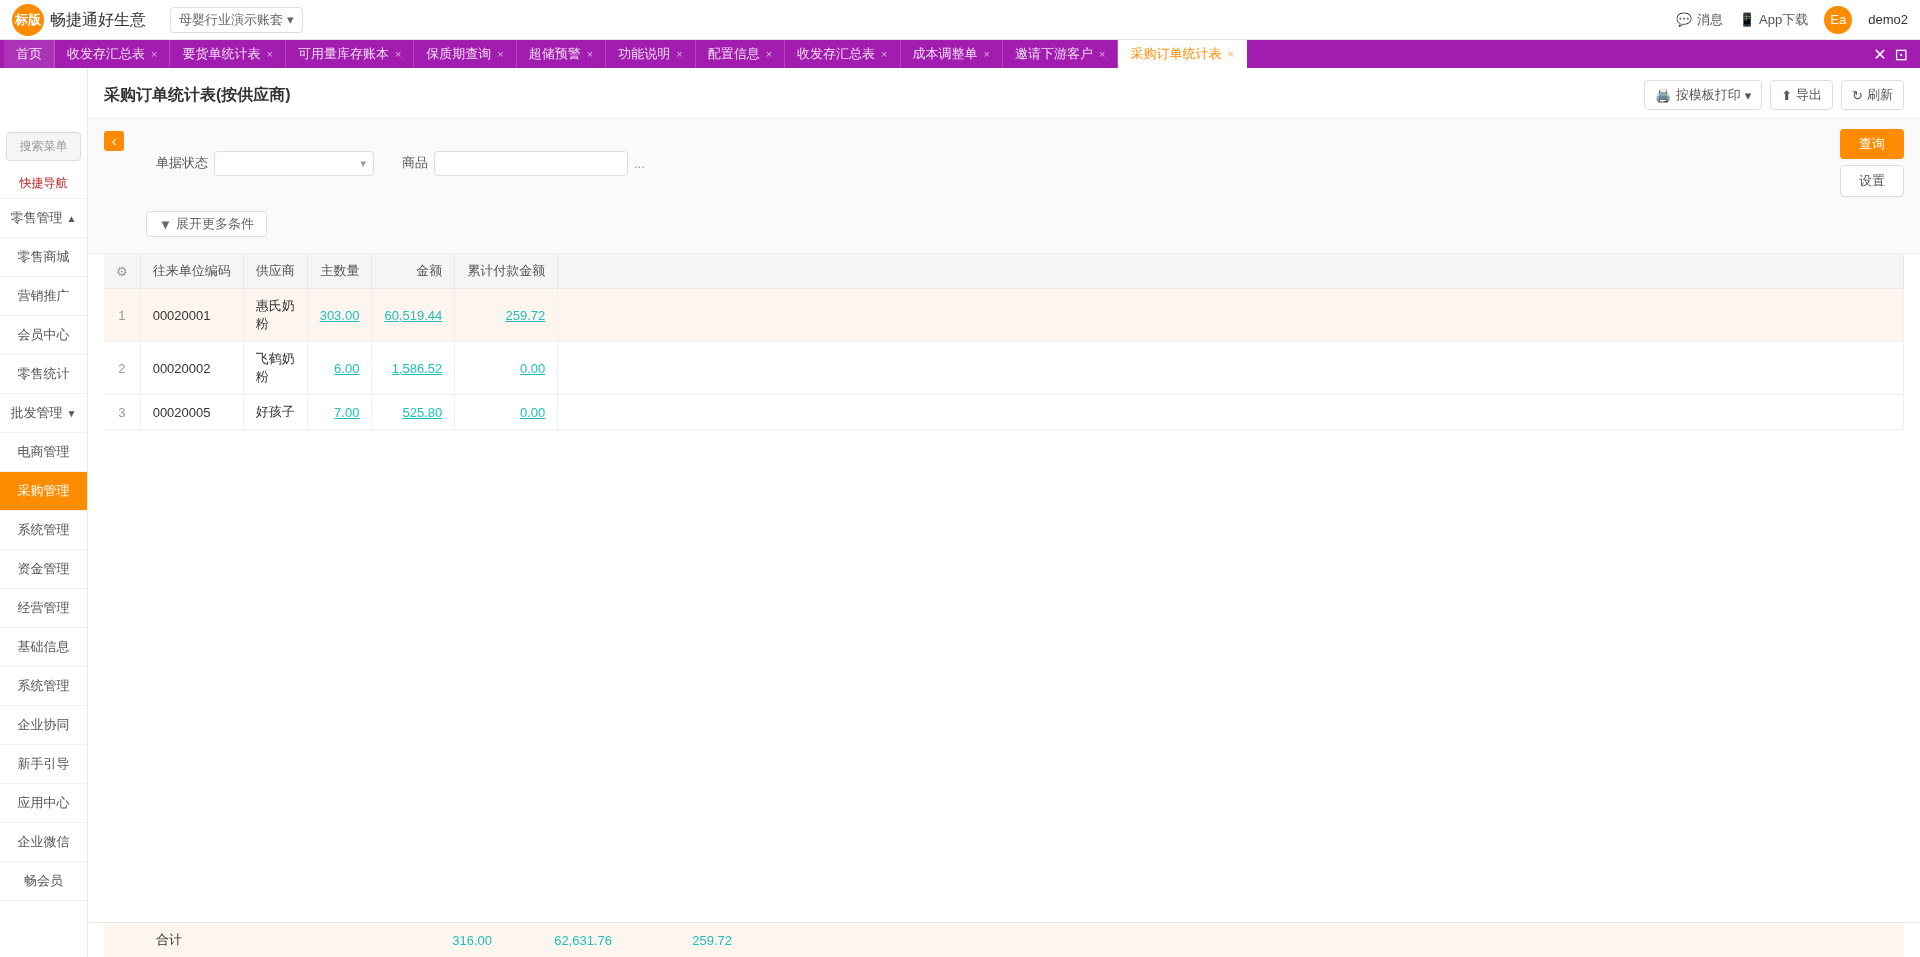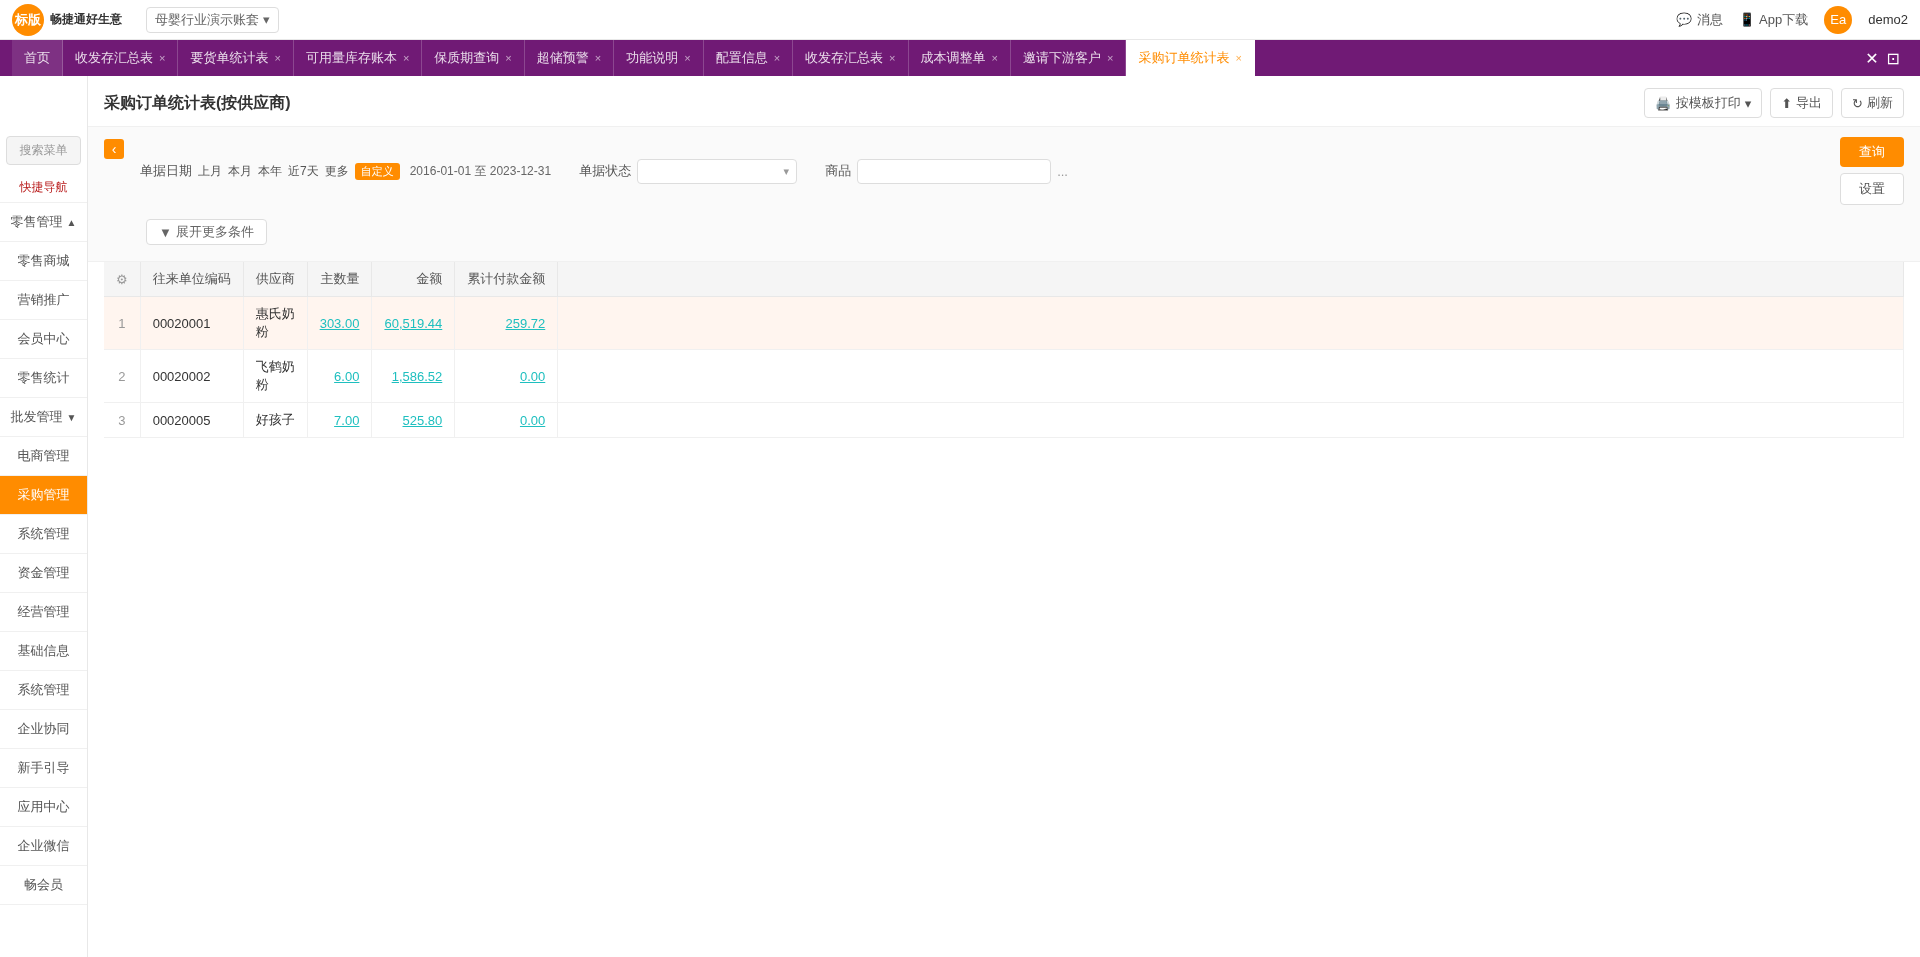--- a/index.html
+++ b/index.html
@@ -6,30 +6,30 @@
     body { display: flex; flex-direction: column; height: 957px; overflow: hidden; background: #f5f5f5; }
 
     
     .top-bar {
       display: flex; align-items: center; height: 40px;
       background: #fff; border-bottom: 1px solid #e8e8e8;
       padding: 0 12px; gap: 16px;
     }
     .logo-area { display: flex; align-items: center; gap: 6px; }
     .logo-icon { width: 32px; height: 32px; background: #ff8c00; border-radius: 16px; display: flex; align-items: center; justify-content: center; color: #fff; font-weight: bold; font-size: 14px; }
-    .logo-text { color: #333; font-size: 12px; line-height: 1.2; font-weight: bold; }
+    .logo-text { color: #333; font-size: 16px; line-height: 1.2; }
     .workspace-selector { display: flex; align-items: center; gap: 4px; color: #666; cursor: pointer; border: 1px solid #ddd; padding: 3px 8px; border-radius: 4px; font-size: 12px; margin-left: 8px; }
     .top-right { margin-left: auto; display: flex; align-items: center; gap: 16px; }
     .top-right-item { display: flex; align-items: center; gap: 4px; color: #555; cursor: pointer; font-size: 12px; }
     .avatar { width: 28px; height: 28px; border-radius: 50%; background: #ff8c00; display: flex; align-items: center; justify-content: center; color: #fff; font-size: 12px; }
 
     
     .tab-bar {
-      display: flex; align-items: center; background: #701a75; height: 36px;
-      padding: 12px; overflow-x: auto; white-space: nowrap;
+      display: flex; align-items: center; background: #a21caf; height: 28px;
+      padding: 4px; overflow-x: auto; white-space: nowrap;
     }
     .tab-bar::-webkit-scrollbar { display: none; }
     .tab-item {
       display: inline-flex; align-items: center; padding: 0 12px; height: 36px;
       color: rgba(255,255,255,0.85); cursor: pointer; font-size: 13px; gap: 6px;
       border-right: 1px solid rgba(255,255,255,0.2); flex-shrink: 0;
     }
     .tab-item.active { background: #fff; color: #ff8c00; font-weight: 500; }
     .tab-item.home { background: rgba(255,255,255,0.1); }
     .tab-close { font-size: 11px; opacity: 0.7; cursor: pointer; }
@@ -279,32 +279,20 @@
       </div>
     </div>
 
     <div class="filter-area">
       <div style="display:flex; align-items:flex-start; gap:16px;">
 
         <button style="background:#ff8c00;border:none;color:#fff;width:20px;height:20px;border-radius:3px;cursor:pointer;font-size:14px;display:flex;align-items:center;justify-content:center;margin-top:2px;flex-shrink:0;">‹</button>
 
         <div style="flex:1;">
           <div class="filter-row">
-            <div class="filter-item">
-              <span class="filter-label">单据日期</span>
-              <div class="filter-date-links">
-                <span class="filter-date-link">上月</span>
-                <span class="filter-date-link">本月</span>
-                <span class="filter-date-link">本年</span>
-                <span class="filter-date-link">近7天</span>
-                <span class="filter-date-link">更多</span>
-                <span class="filter-date-link custom">自定义</span>
-              </div>
-              <span class="filter-date-range" style="margin-left:4px;">2016-01-01 至 2023-12-31</span>
-            </div>
 
             <div class="filter-item" style="margin-left:16px;">
               <span class="filter-label">单据状态</span>
               <div class="filter-select-wrap">
                 <select class="filter-select">
                   <option value=""></option>
                 </select>
               </div>
             </div>
 
@@ -368,15 +356,25 @@
             <td>好孩子</td>
             <td style="text-align:right;"><span class="link-text">7.00</span></td>
             <td style="text-align:right;"><span class="link-text">525.80</span></td>
             <td style="text-align:right;"><span class="link-text">0.00</span></td>
             <td></td>
           </tr>
         </tbody>
       </table>
     </div>
 
+    <div class="table-footer">
+      <div class="footer-row">
+        <div class="footer-cell" style="width:40px;"></div>
+        <div class="footer-cell label">合计</div>
+        <div class="footer-cell num" style="min-width:80px;text-align:right;color:#1ebfbf;">316.00</div>
+        <div class="footer-cell num" style="min-width:120px;text-align:right;color:#1ebfbf;">62,631.76</div>
+        <div class="footer-cell num" style="min-width:120px;text-align:right;color:#1ebfbf;">259.72</div>
+        <div class="footer-spacer"></div>
+      </div>
+    </div>
 
   </div>
 </div>
 
 </body></html>

